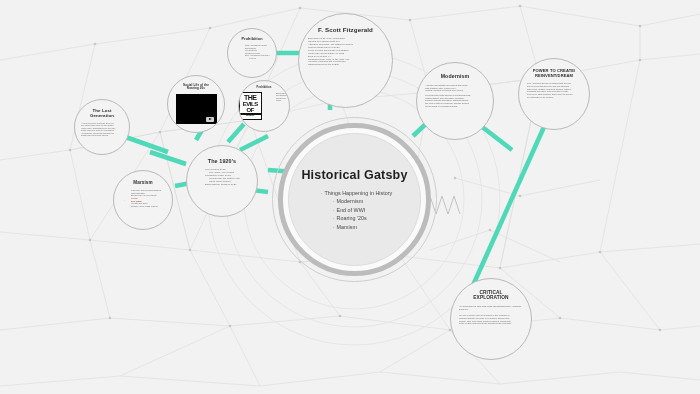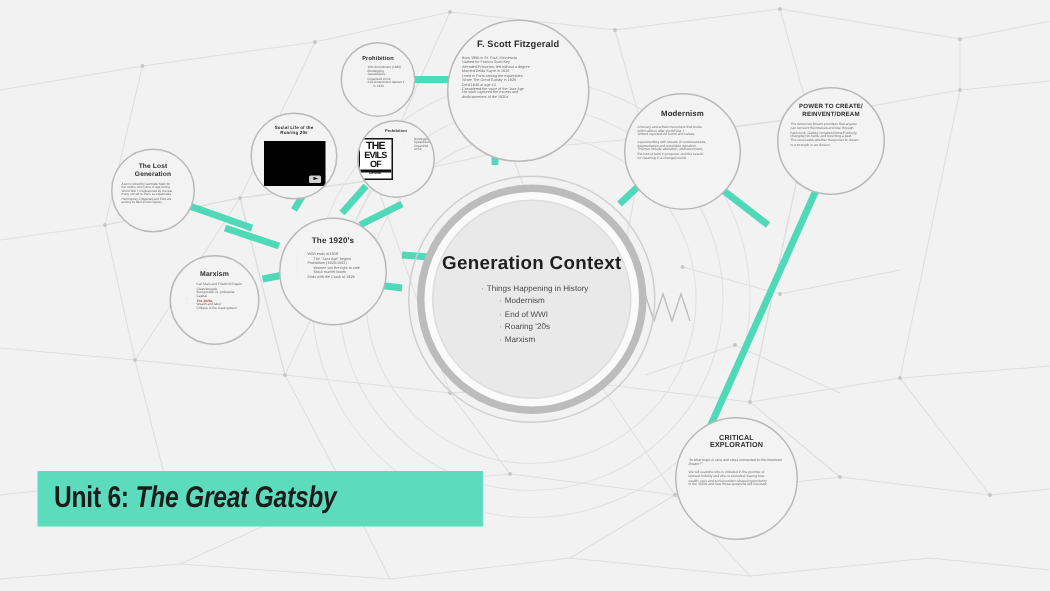--- a/index.html
+++ b/index.html
@@ -152,21 +152,21 @@
       <line x1="196" y1="140" x2="208" y2="120"></line>
       <line x1="228" y1="142" x2="244" y2="124"></line>
     </g>
   </svg>
 
   <div id="hub">
     <div class="ring-outer"></div>
     <div class="ring-mid"></div>
     <div class="ring-in"></div>
     <div class="hub-content">
-      <div class="hub-title">Generation Context</div>
+      <div class="hub-title">Historical Gatsby</div>
       <div class="hub-list">
         <div class="l1"><span class="dot">·</span><span>Things Happening in History</span></div>
         <div class="l2"><span class="dot">·</span><span>Modernism</span></div>
         <div class="l2"><span class="dot">·</span><span>End of WWI</span></div>
         <div class="l2"><span class="dot">·</span><span>Roaring '20s</span></div>
         <div class="l2"><span class="dot">·</span><span>Marxism</span></div>
       </div>
     </div>
   </div>
 
@@ -312,19 +312,14 @@
       <div class="body" style="font-size:2.1px;">
         <ul>
           <li>Bootleggers</li>
           <li>Speakeasies</li>
           <li>Organized crime</li>
         </ul>
       </div>
     </div>
   </div>
 
-  <div id="banner">
-    <div class="btxt">
-      <span>Unit 6: </span><em>The Great Gatsby</em>
-    </div>
-  </div>
 
 </div>
 
 </body></html>

